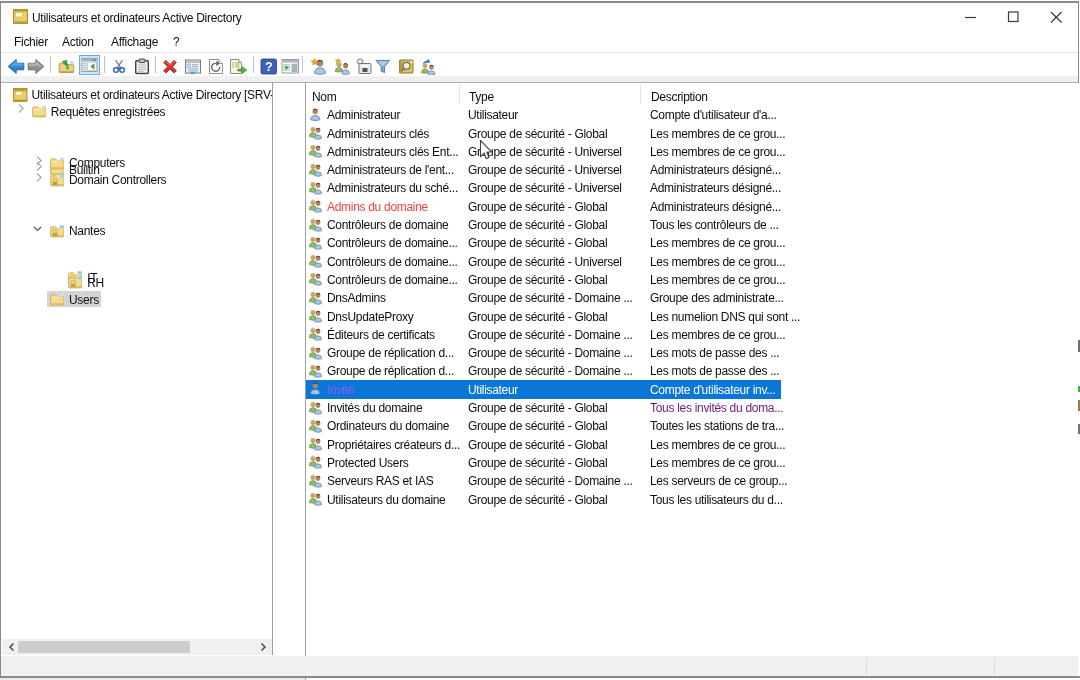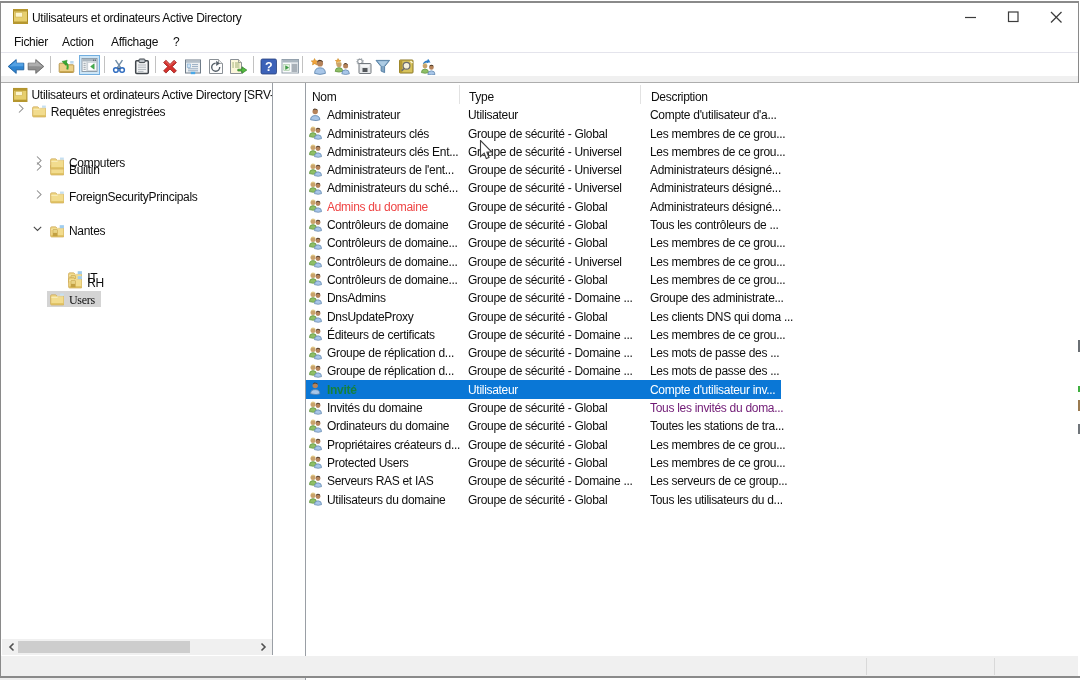--- a/index.html
+++ b/index.html
@@ -244,28 +244,28 @@
     </div>
 <div class="trow" style="top:71.3px;">
       <svg class="chev" style="left:29px;" viewBox="0 0 9 9">
         <path d="M3 0.5 L7 4.5 L3 8.5" fill="none" stroke="#8a8a8a" stroke-width="1.05"></path>
       </svg>
       <svg style="left:44.7px;" width="14.5" height="15" viewBox="0 0 13 13.5">
         <use href="#folder" transform="translate(0,0.8)"></use>
       </svg>
       <div class="lbl txt" style="left:64.0px;">Computers</div>
     </div>
-<div class="trow" style="top:105.4px;">
+<div class="trow" style="top:88.3px;">
       <svg class="chev" style="left:29px;" viewBox="0 0 9 9">
         <path d="M3 0.5 L7 4.5 L3 8.5" fill="none" stroke="#8a8a8a" stroke-width="1.05"></path>
       </svg>
       <svg style="left:44.7px;" width="14.5" height="15" viewBox="0 0 13 13.5">
-        <use href="#folder" transform="translate(0,0.8)"></use>
-      </svg>
-      <div class="lbl txt" style="left:64.0px;">ForeignSecurityPrincipals</div>
+        <use href="#ou" transform="translate(0,0.8)"></use>
+      </svg>
+      <div class="lbl txt" style="left:64.0px;">Domain Controllers</div>
     </div>
 <div class="trow" style="top:139.6px;">
       <svg class="chev" style="left:28px;" viewBox="0 0 9 9">
         <path d="M0.8 2.8 L4.5 6.5 L8.2 2.8" fill="none" stroke="#4a4a4a" stroke-width="1.1"></path>
       </svg>
       <svg style="left:44.7px;" width="14.5" height="15" viewBox="0 0 13 13.5">
         <use href="#ou" transform="translate(0,0.8)"></use>
       </svg>
       <div class="lbl txt" style="left:64.0px;">Nantes</div>
     </div>
@@ -274,21 +274,21 @@
         <use href="#ou" transform="translate(0,0.8)"></use>
       </svg>
       <div class="lbl txt" style="left:82.19999999999999px;">IT</div>
     </div>
 <div class="trow" style="top:190.8px;">
       <svg style="left:62.599999999999994px;" width="14.5" height="15" viewBox="0 0 13 13.5">
         <use href="#ou" transform="translate(0,0.8)"></use>
       </svg>
       <div class="lbl txt" style="left:82.19999999999999px;">RH</div>
     </div>
-<div class="trow" style="top:207.8px;font-family:Liberation Serif, serif;">
+<div class="trow" style="top:207.8px;">
       <div style="position:absolute;left:41.5px;top:0;width:54px;height:16.3px;background:#d4d4d4;"></div>
       <svg style="left:44.7px;" width="14.5" height="15" viewBox="0 0 13 13.5">
         <use href="#folder" transform="translate(0,0.8)"></use>
       </svg>
       <div class="lbl txt" style="left:64.0px;">Users</div>
     </div>
   </div>
 
 <div class="abs" style="left:2px;top:639px;width:270px;height:16px;background:#f0f0f0;">
   <svg class="abs" style="left:5px;top:3px;" width="10" height="10" viewBox="0 0 10 10">
@@ -395,21 +395,21 @@
       <div class="nm txt" style="color:#0e0e0e;">DnsAdmins</div>
       <div class="ty txt" style="color:#0e0e0e;">Groupe de sécurité - Domaine ...</div>
       <div class="de txt" style="color:#0e0e0e;">Groupe des administrate...</div>
     </div>
 <div class="lrow" style="top:224.3px;left:0;">
       <svg class="ic" width="13" height="14" viewBox="0 0 13 14">
         <use href="#grp"></use>
       </svg>
       <div class="nm txt" style="color:#0e0e0e;">DnsUpdateProxy</div>
       <div class="ty txt" style="color:#0e0e0e;">Groupe de sécurité - Global</div>
-      <div class="de txt" style="color:#0e0e0e;">Les clients DNS qui doma ...</div>
+      <div class="de txt" style="color:#0e0e0e;">Les numelion DNS qui sont ...</div>
     </div>
 <div class="lrow" style="top:242.6px;left:0;">
       <svg class="ic" width="13" height="14" viewBox="0 0 13 14">
         <use href="#grp"></use>
       </svg>
       <div class="nm txt" style="color:#0e0e0e;">Éditeurs de certificats</div>
       <div class="ty txt" style="color:#0e0e0e;">Groupe de sécurité - Domaine ...</div>
       <div class="de txt" style="color:#0e0e0e;">Les membres de ce grou...</div>
     </div>
 <div class="lrow" style="top:260.9px;left:0;">
@@ -426,21 +426,21 @@
       </svg>
       <div class="nm txt" style="color:#0e0e0e;">Groupe de réplication d...</div>
       <div class="ty txt" style="color:#0e0e0e;">Groupe de sécurité - Domaine ...</div>
       <div class="de txt" style="color:#0e0e0e;">Les mots de passe des ...</div>
     </div>
 <div class="lrow" style="top:297.5px;left:0;">
       <div style="position:absolute;left:0;top:-0.5px;width:475px;height:18.8px;background:#0a77d6;"></div>
       <svg class="ic" width="13" height="14" viewBox="0 0 13 14">
         <use href="#user"></use>
       </svg>
-      <div class="nm txt" style="color:#15803d;font-weight:bold;">Invité</div>
+      <div class="nm txt" style="color:#8b5cf6;">Invité</div>
       <div class="ty txt" style="color:#fff;">Utilisateur</div>
       <div class="de txt" style="color:#fff;">Compte d'utilisateur inv...</div>
     </div>
 <div class="lrow" style="top:315.8px;left:0;">
       <svg class="ic" width="13" height="14" viewBox="0 0 13 14">
         <use href="#grp"></use>
       </svg>
       <div class="nm txt" style="color:#0e0e0e;">Invités du domaine</div>
       <div class="ty txt" style="color:#0e0e0e;">Groupe de sécurité - Global</div>
       <div class="de txt" style="color:#701a75;text-align:center;">Tous les invités du doma...</div>

